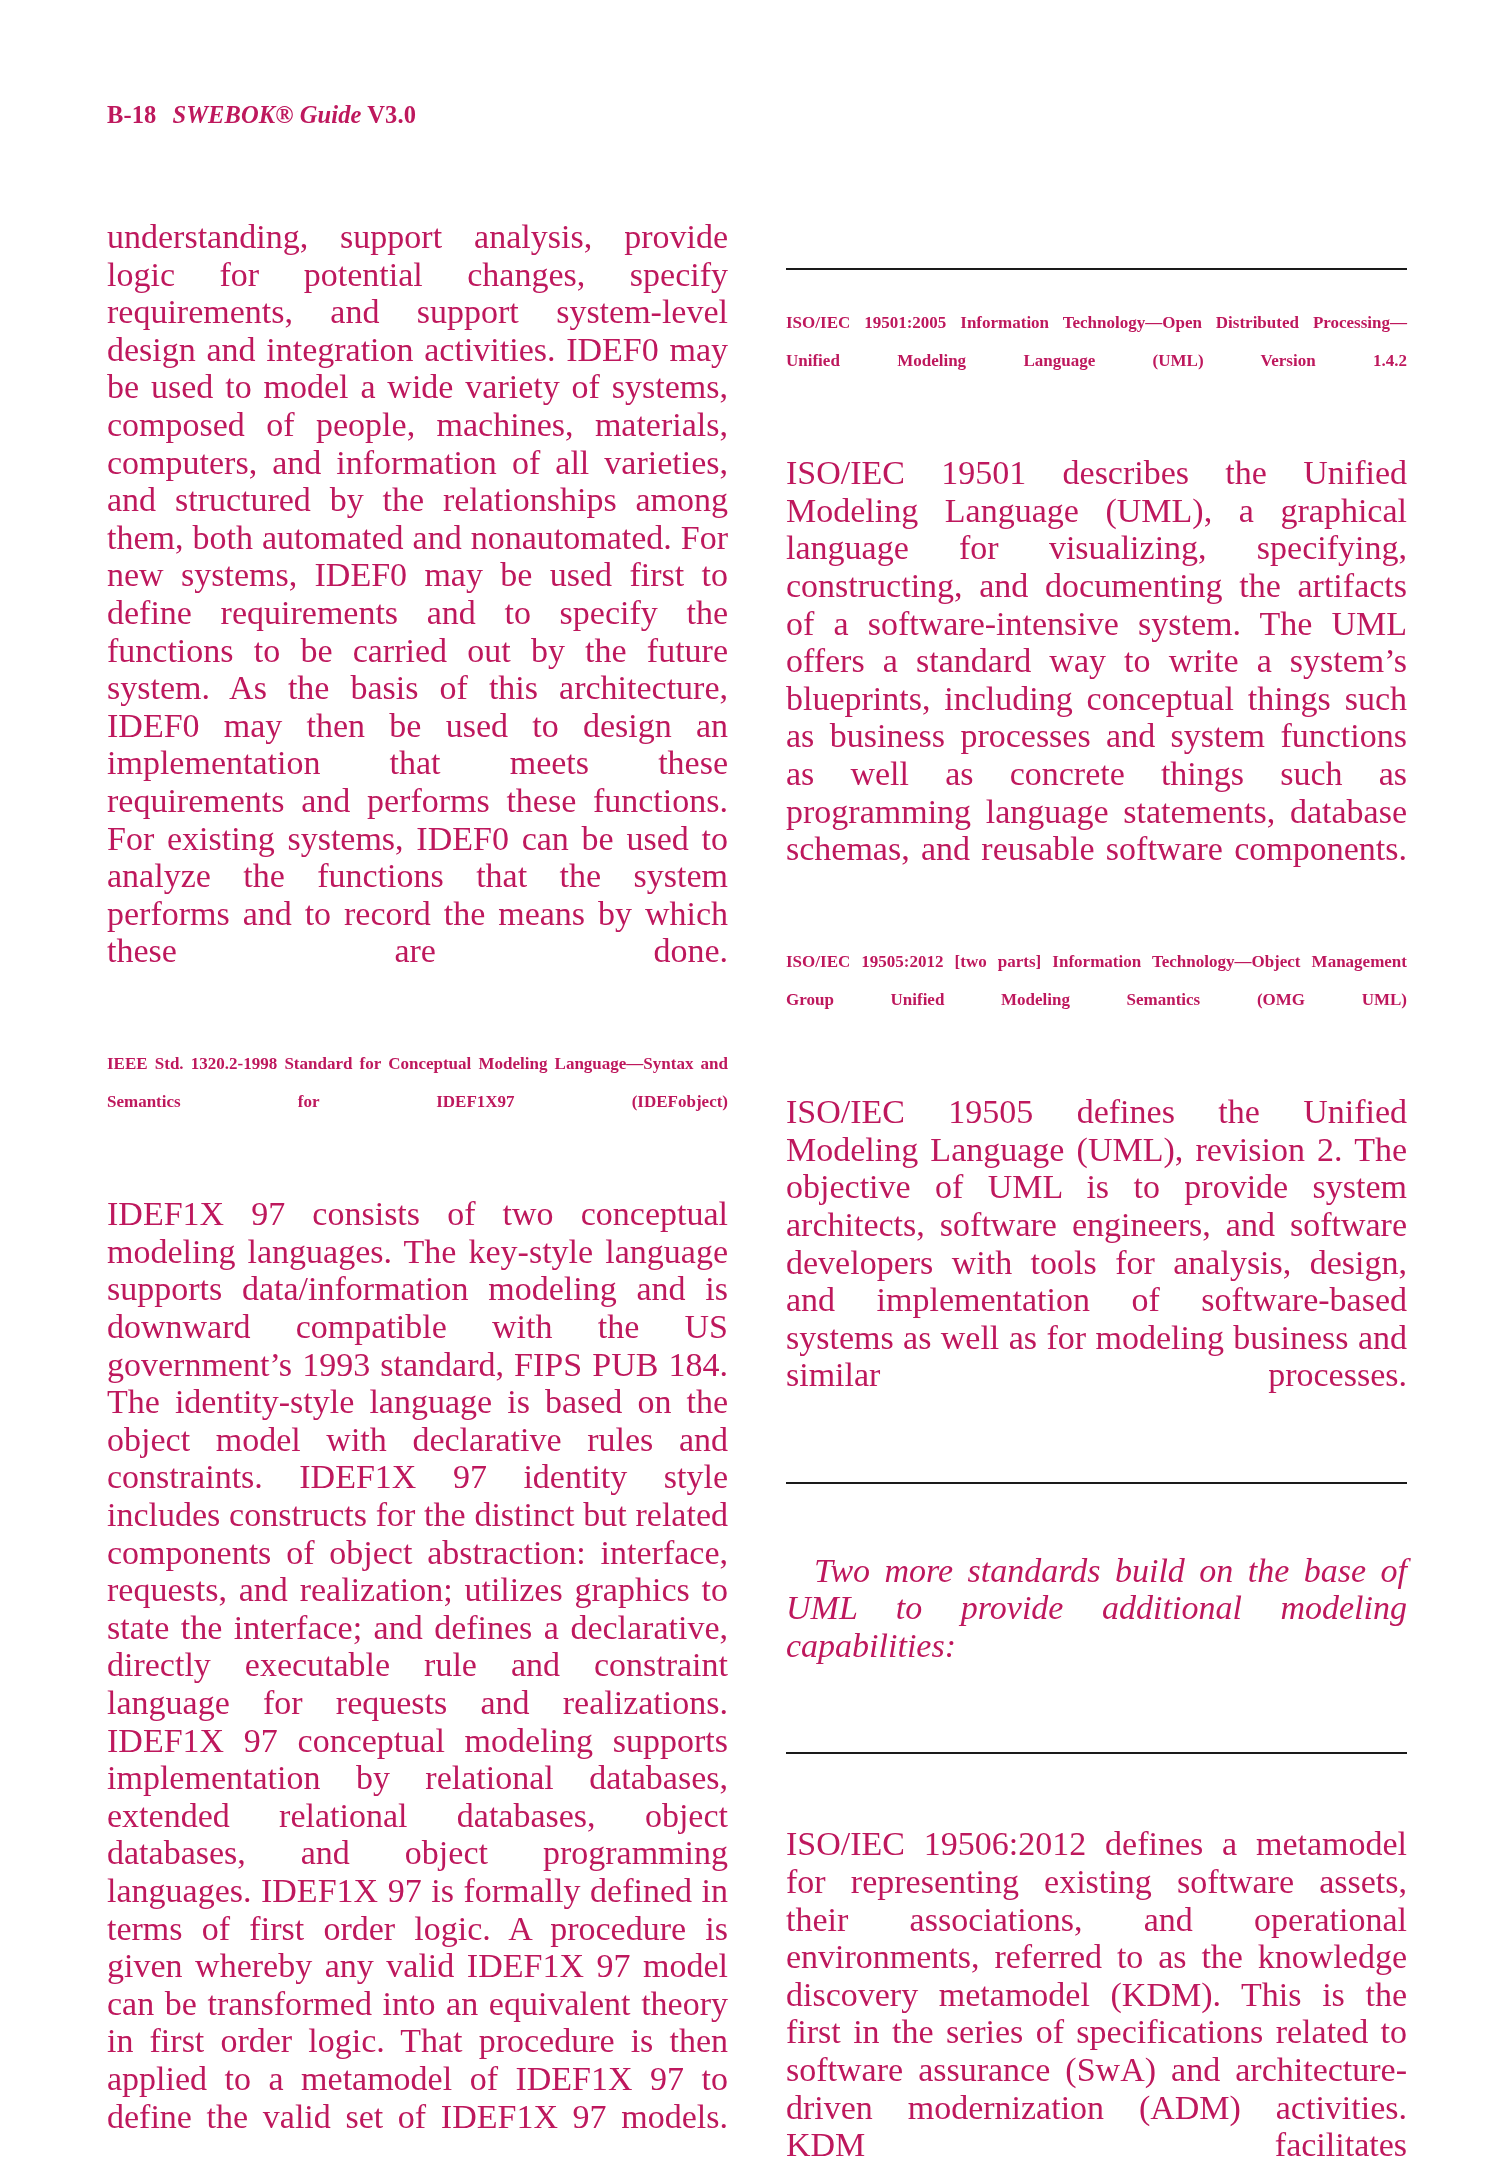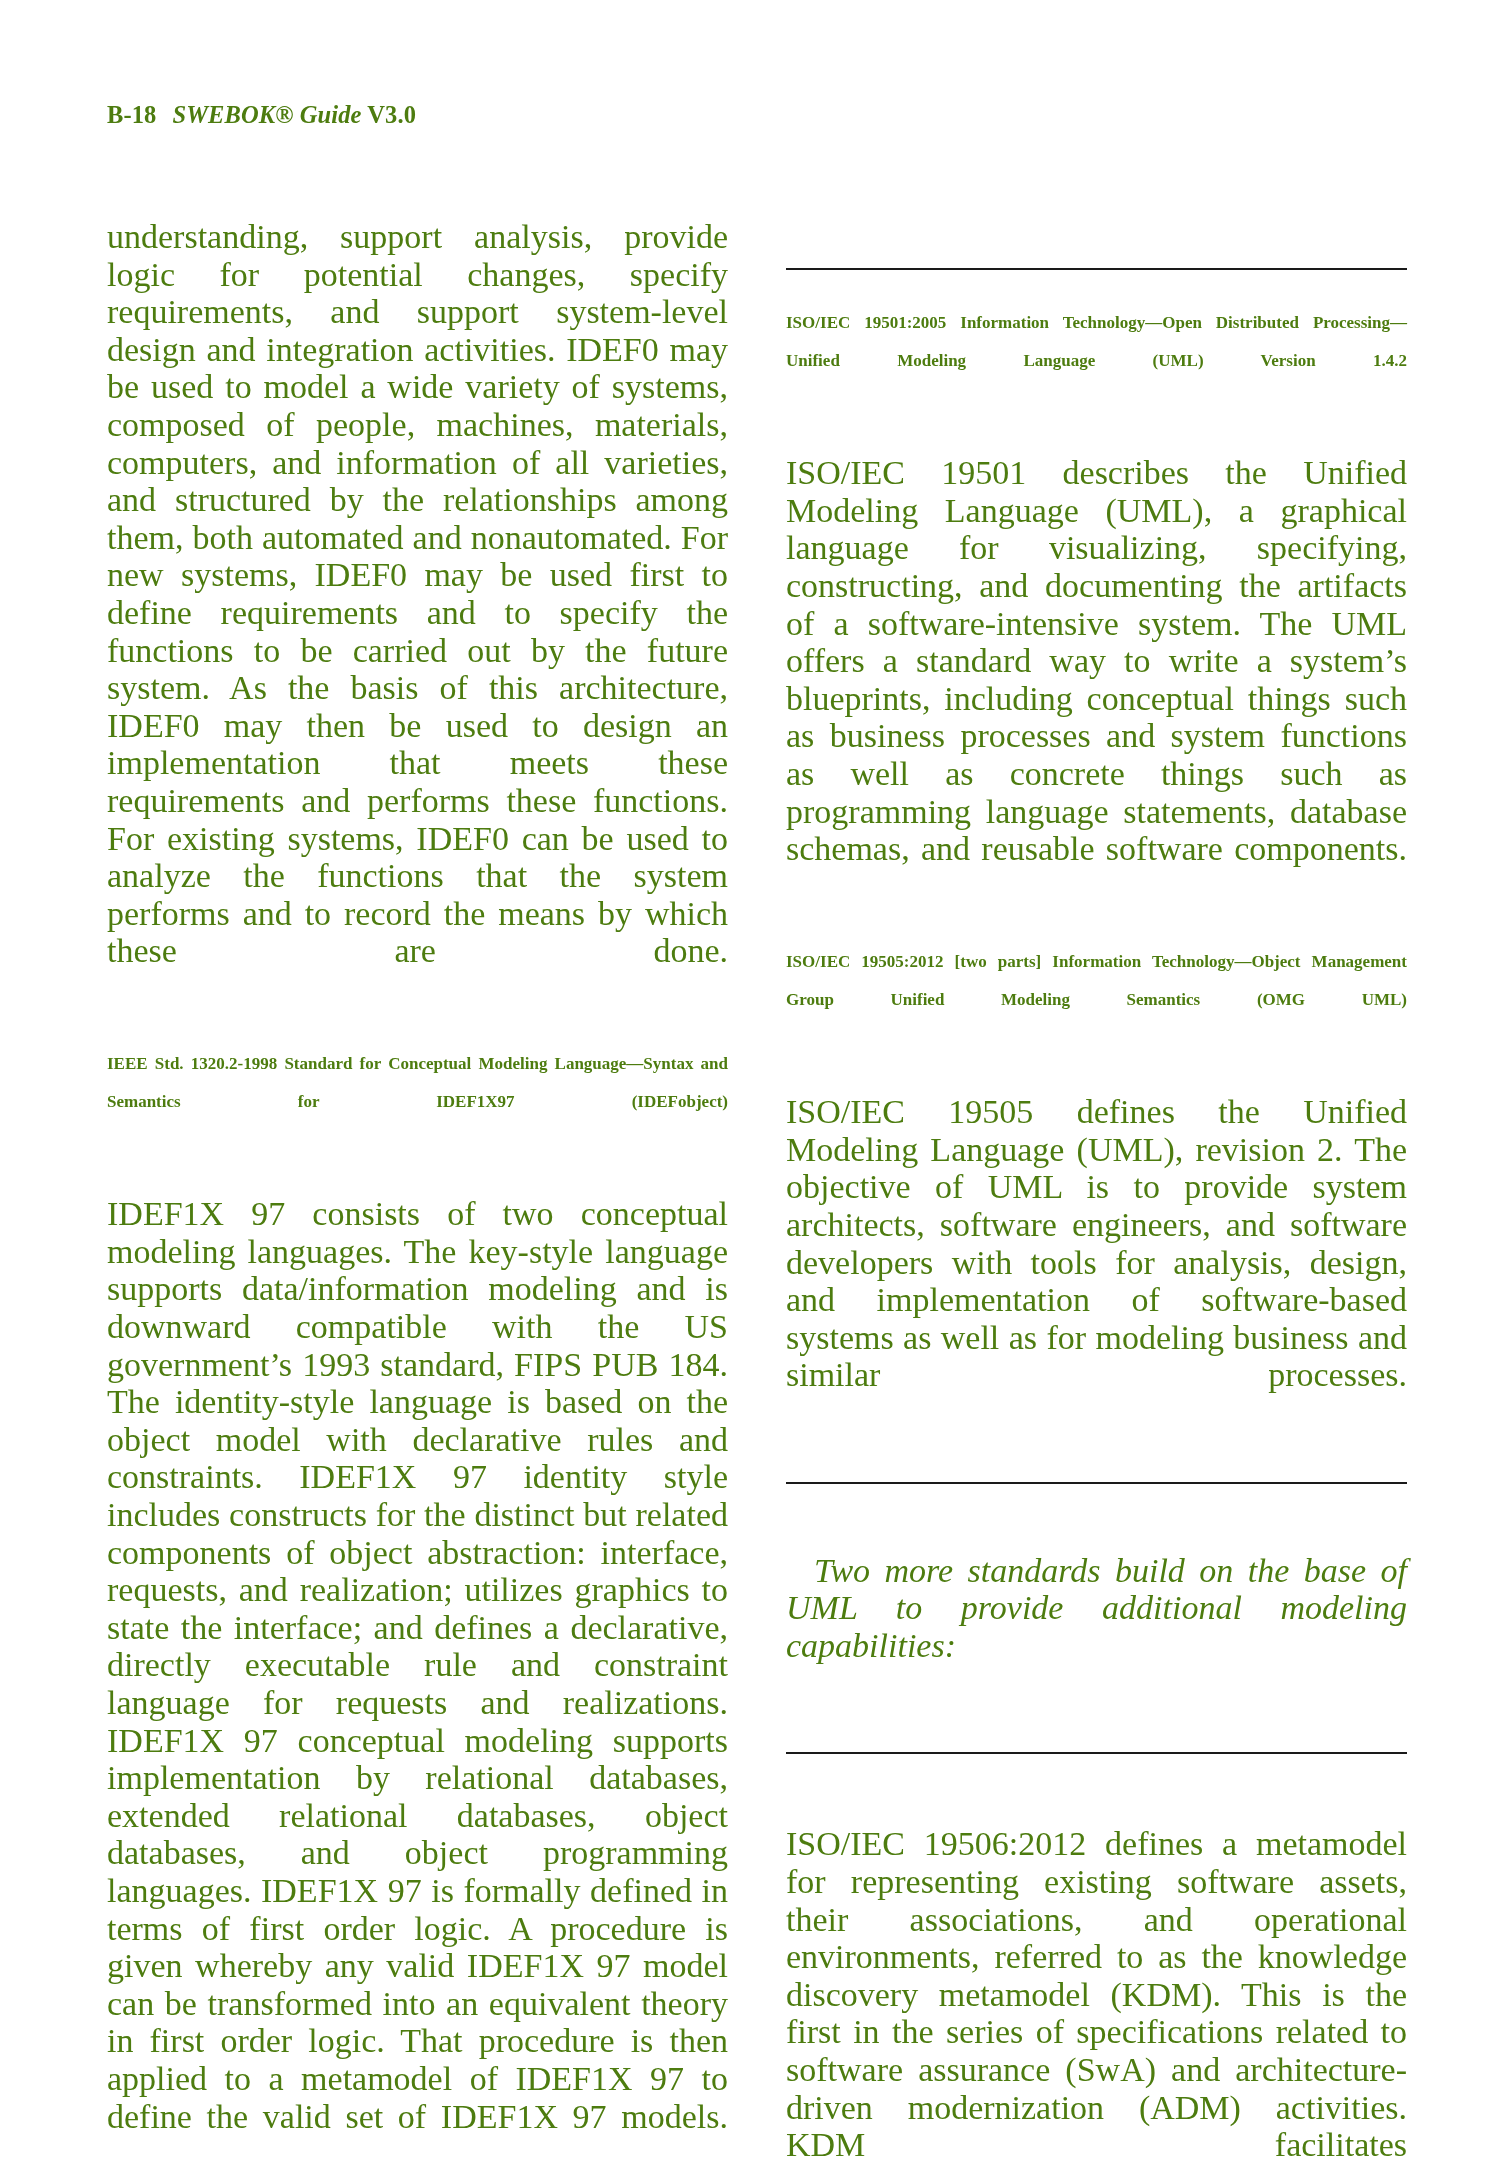--- a/index.html
+++ b/index.html
@@ -7,21 +7,21 @@
     padding: 0;
     background: #ffffff;
   }
   .page {
     position: relative;
     width: 1512px;
     height: 2160px;
     background: #ffffff;
     margin: 0 auto;
     font-family: "Liberation Serif", "DejaVu Serif", serif;
-    color: #4d7c0f;
+    color: #be185d;
     box-sizing: border-box;
     overflow: hidden;
   }
 
   
   .running-head {
     position: absolute;
     left: 107px;
     top: 103px;
     font-size: 24.5px;

